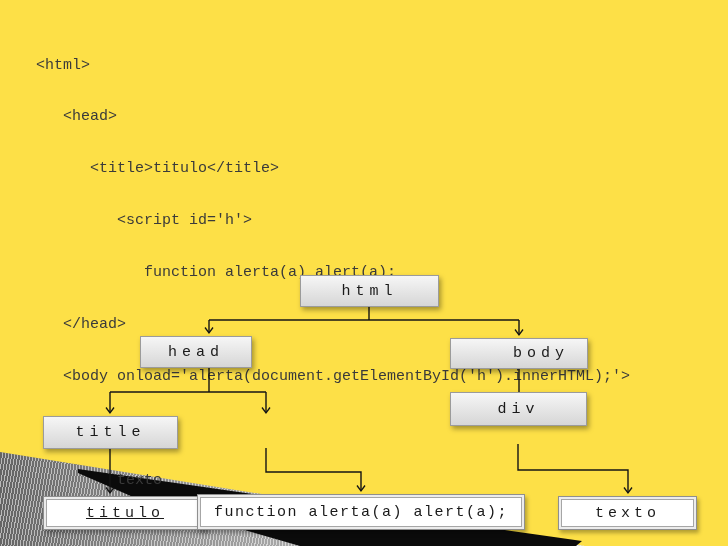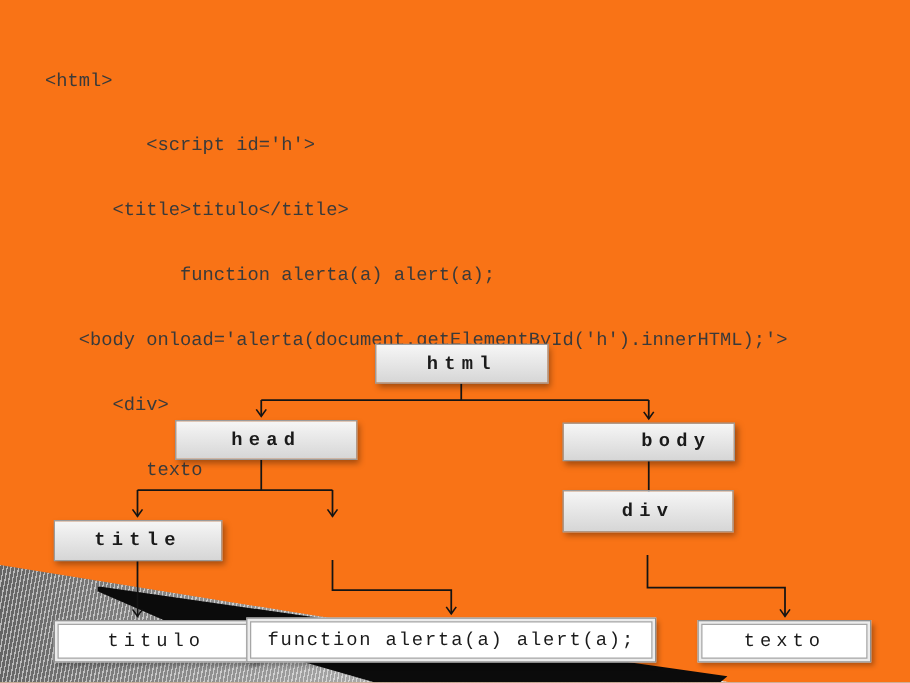--- a/index.html
+++ b/index.html
@@ -1,18 +1,18 @@
 <!DOCTYPE html>
 <html><head>
 <meta charset="utf-8">
 <style>
   html, body { margin:0; padding:0; background:#fff; }
   .slide {
     position:relative; width:728px; height:546px;
-    background:#f97316; overflow:hidden;
+    background:#fde047; overflow:hidden;
     font-family:"Liberation Mono", monospace;
   }
 
   
   .ribbon-gray {
     position:absolute; inset:0; z-index:0;
     background:
       repeating-linear-gradient(100deg,
         rgba(255,255,255,0.55) 0px, rgba(255,255,255,0.55) 1px,
         rgba(0,0,0,0) 1px, rgba(0,0,0,0) 3px),
@@ -35,21 +35,20 @@
   .box {
     position:absolute; z-index:2; box-sizing:border-box;
     display:flex; align-items:center; justify-content:center;
     font-size:15px; color:#1a1a1a;
   }
   .node {
     background:linear-gradient(#f6f6f6, #d6d6d6);
     border:1px solid #9b9b9b;
     box-shadow:2px 3px 5px rgba(0,0,0,0.35);
     letter-spacing:5px;
-    font-weight:bold;
   }
   .leaf {
     background:#ffffff;
     border:1px solid #8f8f8f;
     box-shadow: inset 0 0 0 2px #ececec, inset 0 0 0 3px #a6a6a6, 2px 3px 4px rgba(0,0,0,0.3);
     letter-spacing:4px;
   }
   .leaf.tight { letter-spacing:1.5px; }
 
   .connectors { position:absolute; left:0; top:0; z-index:1; }
@@ -57,23 +56,25 @@
 </head>
 <body>
 
 <div class="slide">
 
   <div class="ribbon-gray"></div>
   <div class="ribbon-black"></div>
 
   <div class="code">
     <div>&lt;html&gt;</div>
+    <div>   &lt;head&gt;</div>
+    <div>      &lt;title&gt;titulo&lt;/title&gt;</div>
     <div>         &lt;script id='h'&gt;</div>
-    <div>      &lt;title&gt;titulo&lt;/title&gt;</div>
     <div>            function alerta(a) alert(a);</div>
+    <div>   &lt;/head&gt;</div>
     <div>   &lt;body onload='alerta(document.getElementById('h').innerHTML);'&gt;</div>
     <div>      &lt;div&gt;</div>
     <div>         texto</div>
     
     
     
   </div>
 
   <svg class="connectors" width="728" height="546" viewBox="0 0 728 546">
     <defs>
@@ -92,28 +93,28 @@
       <path d="M266,392 L266,413" marker-end="url(#arrow)"></path>
       <path d="M519,369 L519,407" marker-end="url(#arrow)"></path>
       <path d="M110,449 L110,493" marker-end="url(#arrow)"></path>
       <path d="M266,448 L266,472 L361,472 L361,491" marker-end="url(#arrow)"></path>
       <path d="M518,444 L518,470 L628,470 L628,493" marker-end="url(#arrow)"></path>
     </g>
   </svg>
 
   <div class="box node" style="left:300px; top:275px; width:139px; height:32px;">html</div>
 
-  <div class="box node" style="left:140px; top:336px; width:146px; height:32px;">head</div>
+  <div class="box node" style="left:140px; top:336px; width:112px; height:32px;">head</div>
 
   <div class="box node" style="left:450px; top:338px; width:138px; height:31px;padding-left:44px;">body</div>
 
   <div class="box node" style="left:43px; top:416px; width:135px; height:33px;">title</div>
 
 
   <div class="box node" style="left:450px; top:392px; width:137px; height:34px;">div</div>
 
-  <div class="box leaf" style="left:43px; top:496px; width:164px; height:34px;">titulo</div>
+  <div class="box leaf" style="left:43px; top:496px; width:164px; height:34px;text-decoration:underline;">titulo</div>
 
   <div class="box leaf tight" style="left:197px; top:494px; width:328px; height:36px;">function alerta(a) alert(a);</div>
 
   <div class="box leaf" style="left:558px; top:496px; width:139px; height:34px;">texto</div>
 
 </div>
 
 </body></html>

